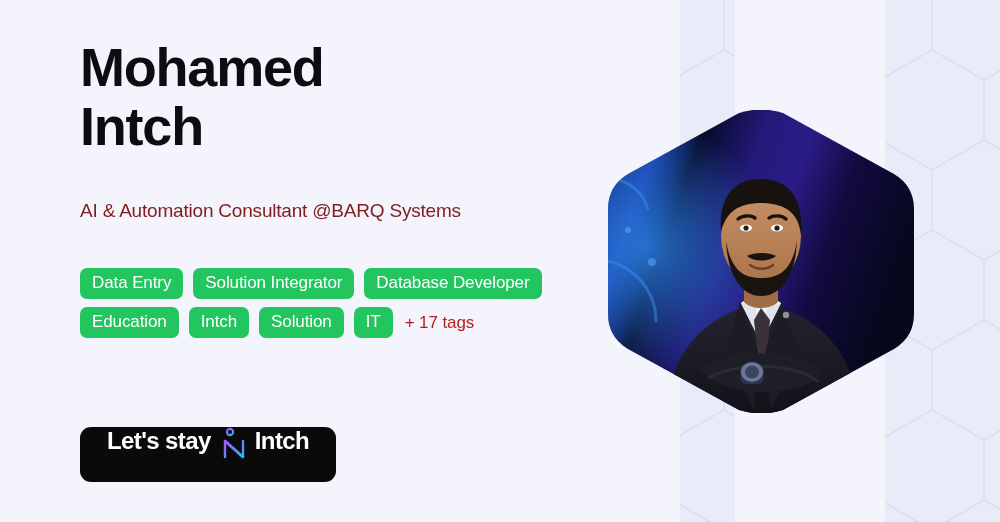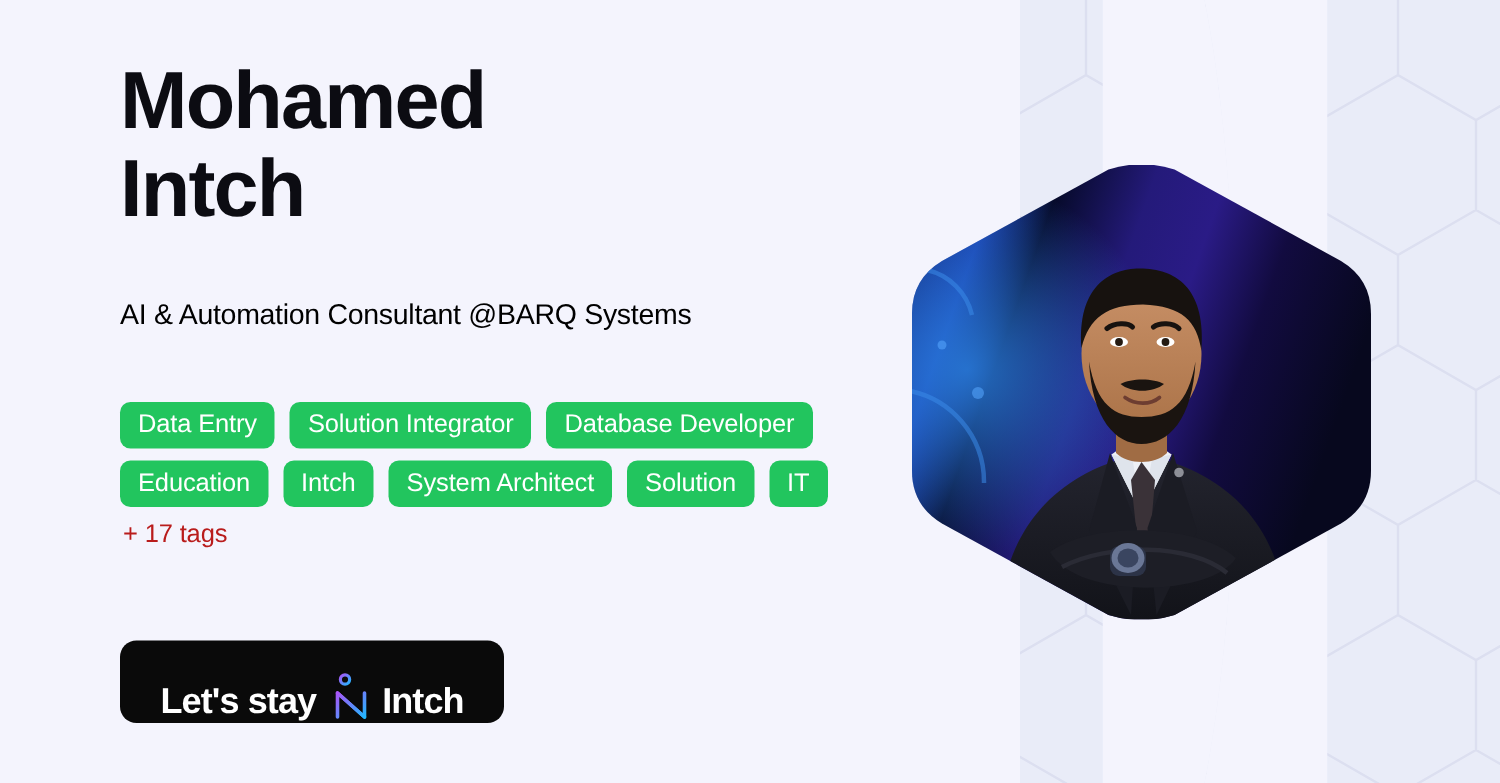--- a/index.html
+++ b/index.html
@@ -74,21 +74,21 @@
     letter-spacing: -1.2px;
     white-space: nowrap;
   }
 
   .subtitle {
     position: absolute;
     left: 60px;
     top: 198px;
     font-size: 19px;
     line-height: 26px;
-    color: #000000;
+    color: #7f1d1d;
     letter-spacing: -0.2px;
     white-space: nowrap;
   }
 
   
   .tags {
     position: absolute;
     left: 60px;
     top: 268px;
     width: 540px;
@@ -118,21 +118,21 @@
 
   
   .cta {
     position: absolute;
     left: 60px;
     top: 427px;
     height: 55px;
     background: #0a0a0a;
     border-radius: 11px;
     display: flex;
-    align-items: flex-end;
+    align-items: flex-start;
     padding: 0 27px;
     box-sizing: border-box;
     cursor: pointer;
     border: none;
   }
   .cta-text {
     color: #ffffff;
     font-size: 24px;
     font-weight: bold;
     letter-spacing: -0.6px;
@@ -279,21 +279,20 @@
     </div>
 
     <div class="subtitle">AI &amp; Automation Consultant @BARQ Systems</div>
 
     <div class="tags">
       <span class="tag">Data Entry</span>
       <span class="tag">Solution Integrator</span>
       <span class="tag">Database Developer</span>
       <span class="tag">Education</span>
       <span class="tag">Intch</span>
-      <span class="tag">System Architect</span>
       <span class="tag">Solution</span>
       <span class="tag">IT</span>
       <span class="more-tags">+ 17 tags</span>
     </div>
 
     <div class="cta">
       <span class="cta-text">Let's stay</span>
       <svg class="cta-logo" viewBox="0 0 26 34" xmlns="http://www.w3.org/2000/svg">
         <defs>
           <linearGradient id="lg" x1="0" y1="0" x2="1" y2="1">

